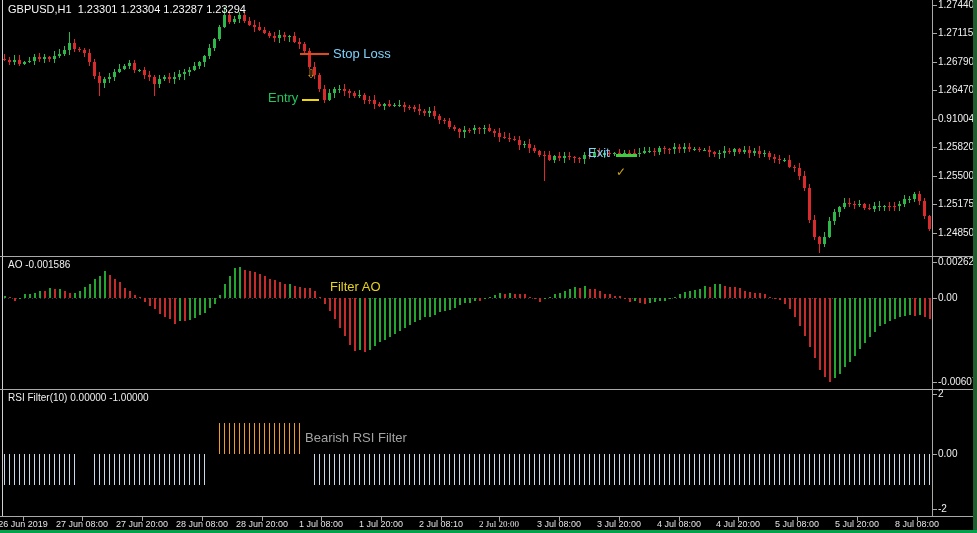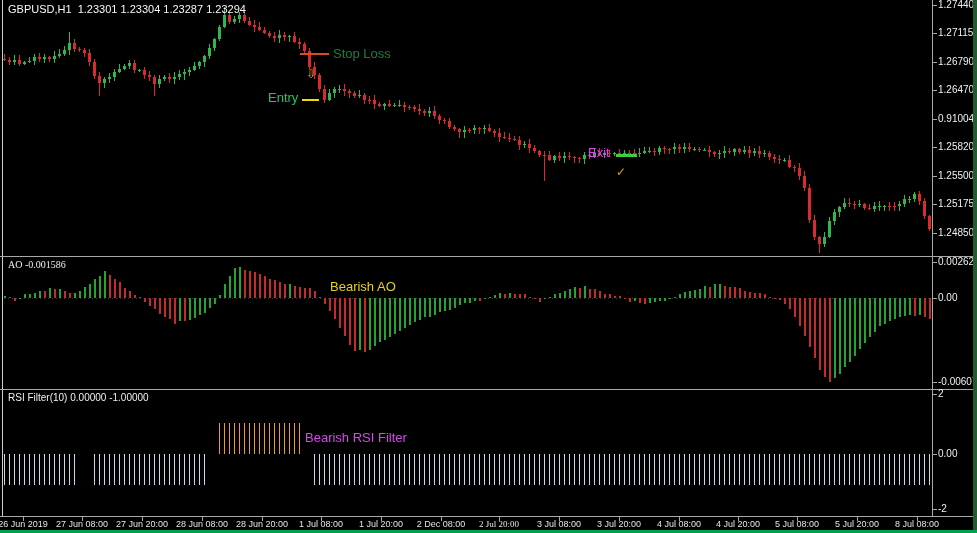--- a/index.html
+++ b/index.html
@@ -797,21 +797,21 @@
       <line x1="797.5" y1="517" x2="797.5" y2="521" stroke="#a8a8a8" stroke-width="1"></line>
       <line x1="857.5" y1="517" x2="857.5" y2="521" stroke="#a8a8a8" stroke-width="1"></line>
       <line x1="917.5" y1="517" x2="917.5" y2="521" stroke="#a8a8a8" stroke-width="1"></line>
     </svg>
 
   <div class="panel-region" style="top:0;height:256px;"></div>
   <div class="panel-region" style="top:257px;height:132px;"></div>
   <div class="panel-region" style="top:390px;height:126px;"></div>
 
   <div class="chart-title">GBPUSD,H1  1.23301 1.23304 1.23287 1.23294</div>
-  <div class="panel-label" style="top:259px;font-family:Liberation Serif, serif;">AO -0.001586</div>
+  <div class="panel-label" style="top:259px;">AO -0.001586</div>
   <div class="panel-label" style="top:392px;">RSI Filter(10) 0.00000 -1.00000</div>
 
   <div id="price-axis">
       <div class="axis-label" style="top: 0px;">1.27440</div>
       <div class="axis-label" style="top: 28px;">1.27115</div>
       <div class="axis-label" style="top: 57px;">1.26790</div>
       <div class="axis-label" style="top: 85px;">1.26470</div>
       <div class="axis-label" style="top: 114px;">0.91004</div>
       <div class="axis-label" style="top: 142px;">1.25820</div>
       <div class="axis-label" style="top: 171px;">1.25500</div>
@@ -829,35 +829,35 @@
       <div class="axis-label" style="top: 504px;">-2</div>
     </div>
   <div id="time-axis">
       <div class="time-label" style="left: 23px;">26 Jun 2019</div>
       <div class="time-label" style="left: 82px;">27 Jun 08:00</div>
       <div class="time-label" style="left: 142px;">27 Jun 20:00</div>
       <div class="time-label" style="left: 202px;">28 Jun 08:00</div>
       <div class="time-label" style="left: 262px;">28 Jun 20:00</div>
       <div class="time-label" style="left: 321px;">1 Jul 08:00</div>
       <div class="time-label" style="left: 381px;">1 Jul 20:00</div>
-      <div class="time-label" style="left: 441px;">2 Dec 08:00</div>
+      <div class="time-label" style="left: 441px;">2 Jul 08:10</div>
       <div class="time-label" style="left: 499px; font-family: Liberation Serif, serif;">2 Jul 20:00</div>
       <div class="time-label" style="left: 559px;">3 Jul 08:00</div>
       <div class="time-label" style="left: 619px;">3 Jul 20:00</div>
       <div class="time-label" style="left: 679px;">4 Jul 08:00</div>
       <div class="time-label" style="left: 738px;">4 Jul 20:00</div>
       <div class="time-label" style="left: 797px;">5 Jul 08:00</div>
       <div class="time-label" style="left: 857px;">5 Jul 20:00</div>
       <div class="time-label" style="left: 917px;">8 Jul 08:00</div>
     </div>
   <div id="annotations">
-      <div class="anno" style="left: 333px; top: 47px; color: #15803d;">Stop Loss</div>
+      <div class="anno" style="left: 333px; top: 47px; color: #7dd3fc;">Stop Loss</div>
       <div class="anno" style="left: 268px; top: 91px; color: #22c55e;">Entry</div>
-      <div class="anno" style="left: 588px; top: 146px; color: #d946ef;">Exit</div>
+      <div class="anno" style="left: 588px; top: 146px; color: #7dd3fc;">Exit</div>
       <div class="anno" style="left: 306px; top: 67px; color: rgb(232, 168, 30); font-size: 12px;">⇩</div>
       <div class="anno" style="left: 616px; top: 165px; color: rgb(200, 164, 20); font-size: 12px;">✓</div>
-      <div class="anno" style="left: 330px; top: 280px; color: rgb(230, 210, 30);">Bearish AO</div>
-      <div class="anno" style="left: 305px; top: 431px; color: #d946ef;">Bearish RSI Filter</div>
+      <div class="anno" style="left: 330px; top: 280px; color: rgb(230, 210, 30);">Filter AO</div>
+      <div class="anno" style="left: 305px; top: 431px; color: #a3a3a3;">Bearish RSI Filter</div>
     </div>
 
   <div class="right-strip"></div>
   <div class="bottom-strip"></div>
 </div>
 
 </body></html>

